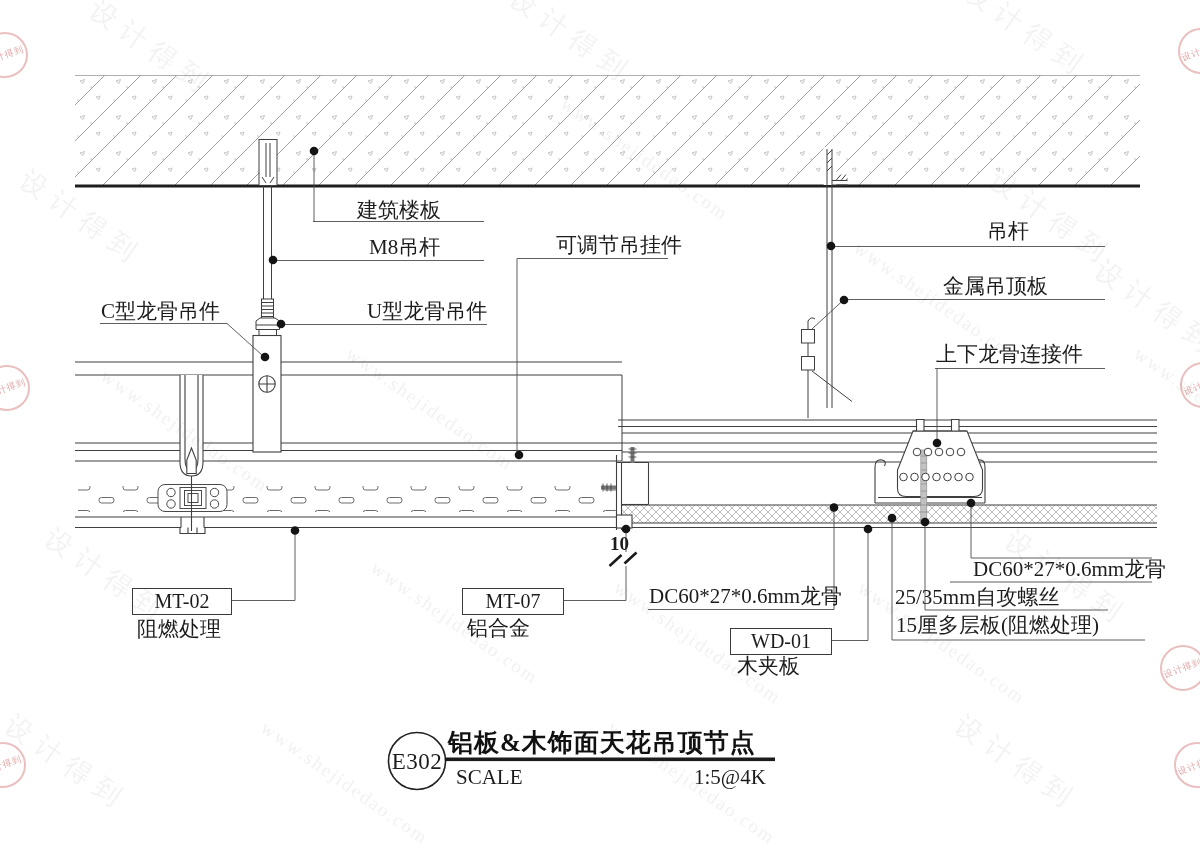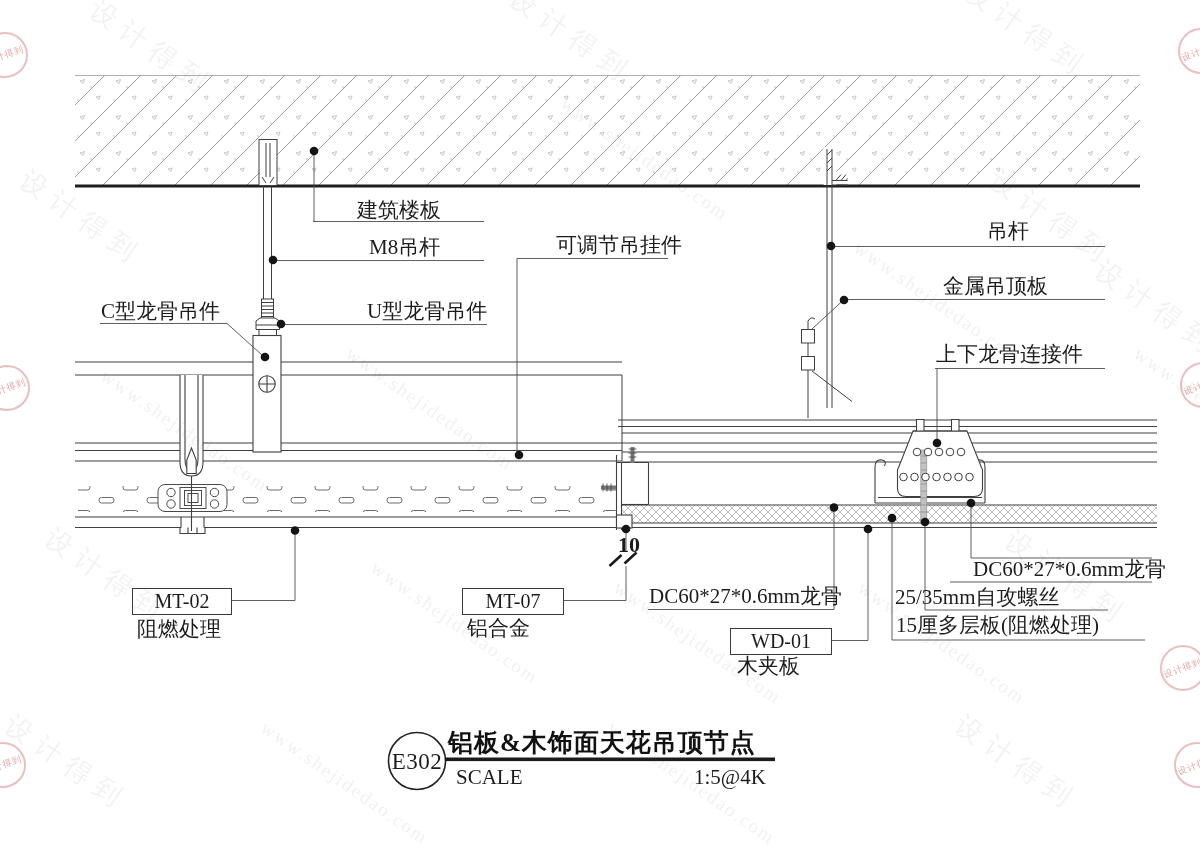--- a/index.html
+++ b/index.html
@@ -2,21 +2,21 @@
 <html><head>
 <meta charset="utf-8">
 <style>
   html,body{margin:0;padding:0;background:#fff;}
   .sheet{position:relative;width:1200px;height:848px;background:#ffffff;overflow:hidden;
          font-family:"Liberation Serif","DejaVu Serif",serif;}
   .sheet svg{position:absolute;left:0;top:0;z-index:1;}
   .lbl{position:absolute;font-size:21px;color:#1c1c1c;white-space:nowrap;line-height:1;z-index:10;}
   .box{position:absolute;border:1.3px solid #3a3a3a;background:#fff;display:flex;align-items:center;
        justify-content:center;font-size:20px;color:#1c1c1c;z-index:10;}
-  .dim{font-weight:700;font-size:22px;text-align:right;}
+  .dim{font-weight:700;font-size:19px;text-align:left;}
   .tb-num{position:absolute;font-size:23px;letter-spacing:0.5px;text-align:center;z-index:10;color:#1c1c1c;}
   .tb-title{position:absolute;font-size:25px;font-weight:600;letter-spacing:1px;z-index:10;color:#111;white-space:nowrap;}
   .tb-scale{position:absolute;font-size:21px;z-index:10;color:#1c1c1c;}
   .wm{position:absolute;color:#555;opacity:.07;font-size:27px;letter-spacing:9px;transform:rotate(35deg);
       white-space:nowrap;z-index:30;pointer-events:none;}
   .wmu{font-size:19px;letter-spacing:2px;opacity:.08;}
   .stamp{position:absolute;width:42px;height:42px;border:2px solid rgba(201,86,86,.38);border-radius:50%;
          z-index:31;display:flex;align-items:center;justify-content:center;overflow:hidden;pointer-events:none;}
   .stamp span{font-size:9px;color:rgba(201,86,86,.55);transform:rotate(-20deg);letter-spacing:1px;white-space:nowrap;}
 </style>

